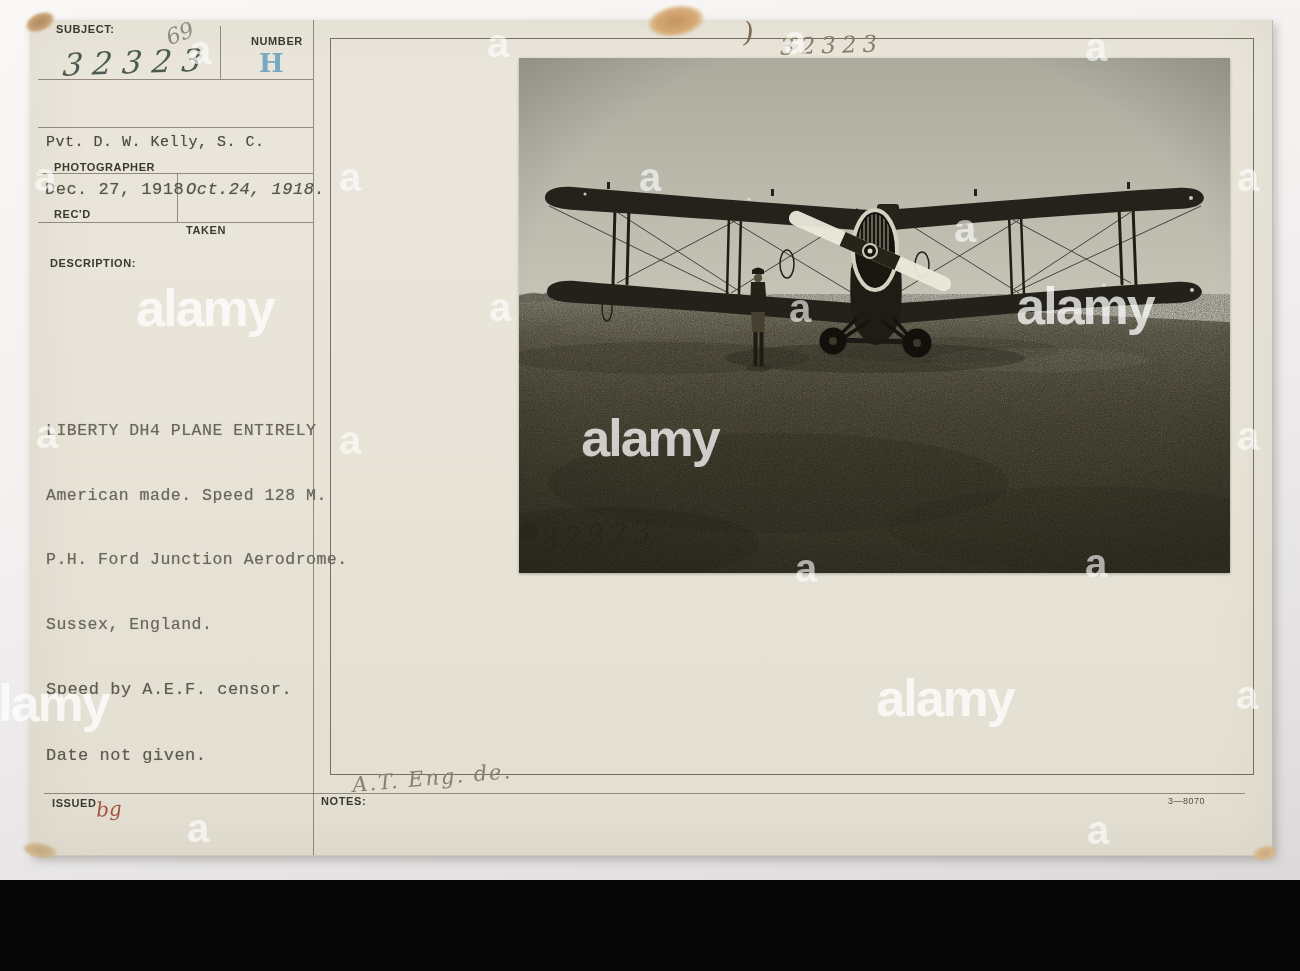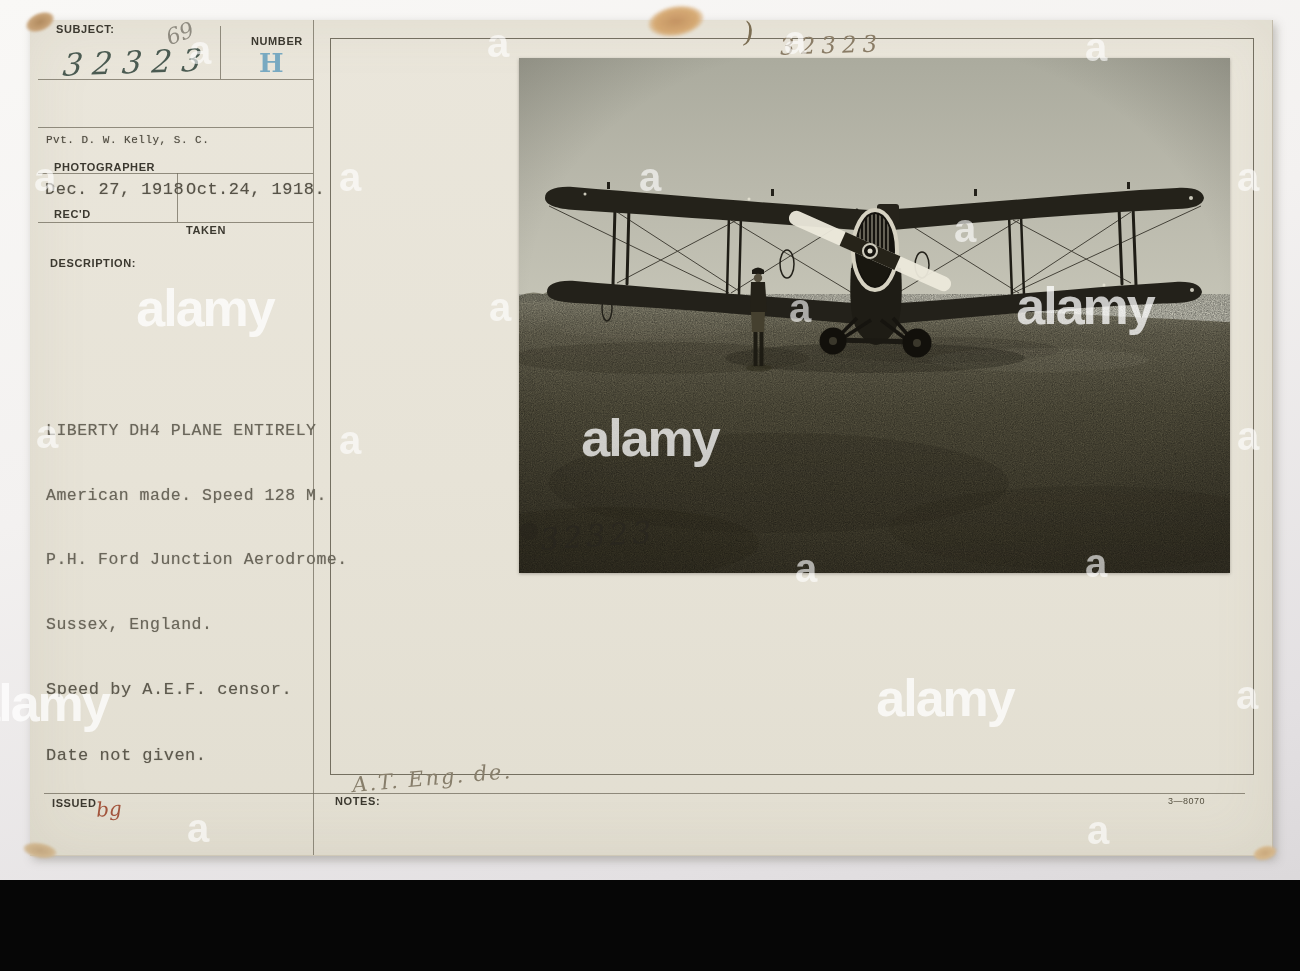--- a/index.html
+++ b/index.html
@@ -77,44 +77,44 @@
     <div class="vline" style="left:147px;top:153px;height:49px;"></div>
     <div class="hline" style="left:14px;top:773px;width:1201px;"></div>
     <div class="innerbox"></div>
 
     <span class="lbl" style="left:26px;top:3px;">SUBJECT:</span>
     <span class="hand subject-value">32323</span>
     <span class="hand pencil69">69</span>
     <span class="lbl" style="left:221px;top:15px;">NUMBER</span>
     <span class="stampH">H</span>
 
-    <span class="typed" style="left:16px;top:114px;font-size:11px;color:#4e4a3f;text-align:center;">Pvt. D. W. Kelly, S. C.</span>
+    <span class="typed" style="left:16px;top:114px;font-size:15px;color:#4e4a3f;text-align:center;">Pvt. D. W. Kelly, S. C.</span>
     <span class="lbl" style="left:24px;top:141px;">PHOTOGRAPHER</span>
 
     <span class="typed" style="left:15px;top:160px;font-size:17px;">Dec. 27, 1918</span>
-    <span class="typed" style="left:156px;top:160px;font-size:17px;">Oct.24, 1918.</span>
+    <span class="typed" style="left:156px;top:160px;font-size:17px;font-style:italic;">Oct.24, 1918.</span>
     <span class="lbl" style="left:24px;top:188px;">REC'D</span>
     <span class="lbl" style="left:156px;top:204px;">TAKEN</span>
 
     <span class="lbl" style="left:20px;top:237px;">DESCRIPTION:</span>
     <div class="typed" style="left:16px;top:357px;font-size:16.5px;line-height:21.5px;color:#6a665a;">
       <div>LIBERTY DH4 PLANE ENTIRELY</div>
       <div>American made. Speed 128 M.</div>
       <div>P.H. Ford Junction Aerodrome.</div>
       <div>Sussex, England.</div>
     </div>
 
     <div class="typed" style="left:16px;top:615px;font-size:17px;line-height:22px;color:#5d594d;">
       <div>Speed by A.E.F. censor.</div>
       <div>Date not given.</div>
     </div>
 
     <span class="lbl" style="left:22px;top:777px;">ISSUED</span>
     <span class="hand issued-value">bg</span>
-    <span class="lbl" style="left:305px;top:775px;">NOTES:</span>
+    <span class="lbl" style="left:291px;top:775px;">NOTES:</span>
     <span class="hand notes-hand">A.T. Eng. de.</span>
     <span class="form-number">3—8070</span>
 
     <span class="hand top-number">32323</span>
     <span class="pen-mark">)</span>
 
     <div class="photo">
       <svg width="711" height="515" viewBox="0 0 711 515">
         <defs>
           <linearGradient id="sky" x1="0" y1="0" x2="0" y2="1">

